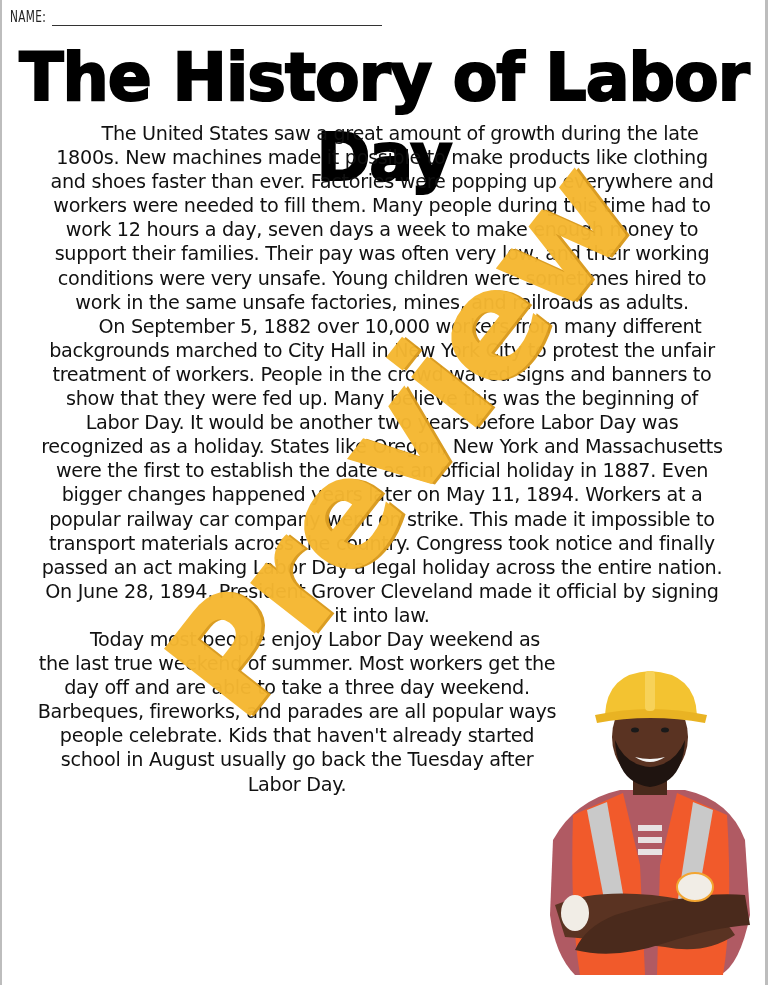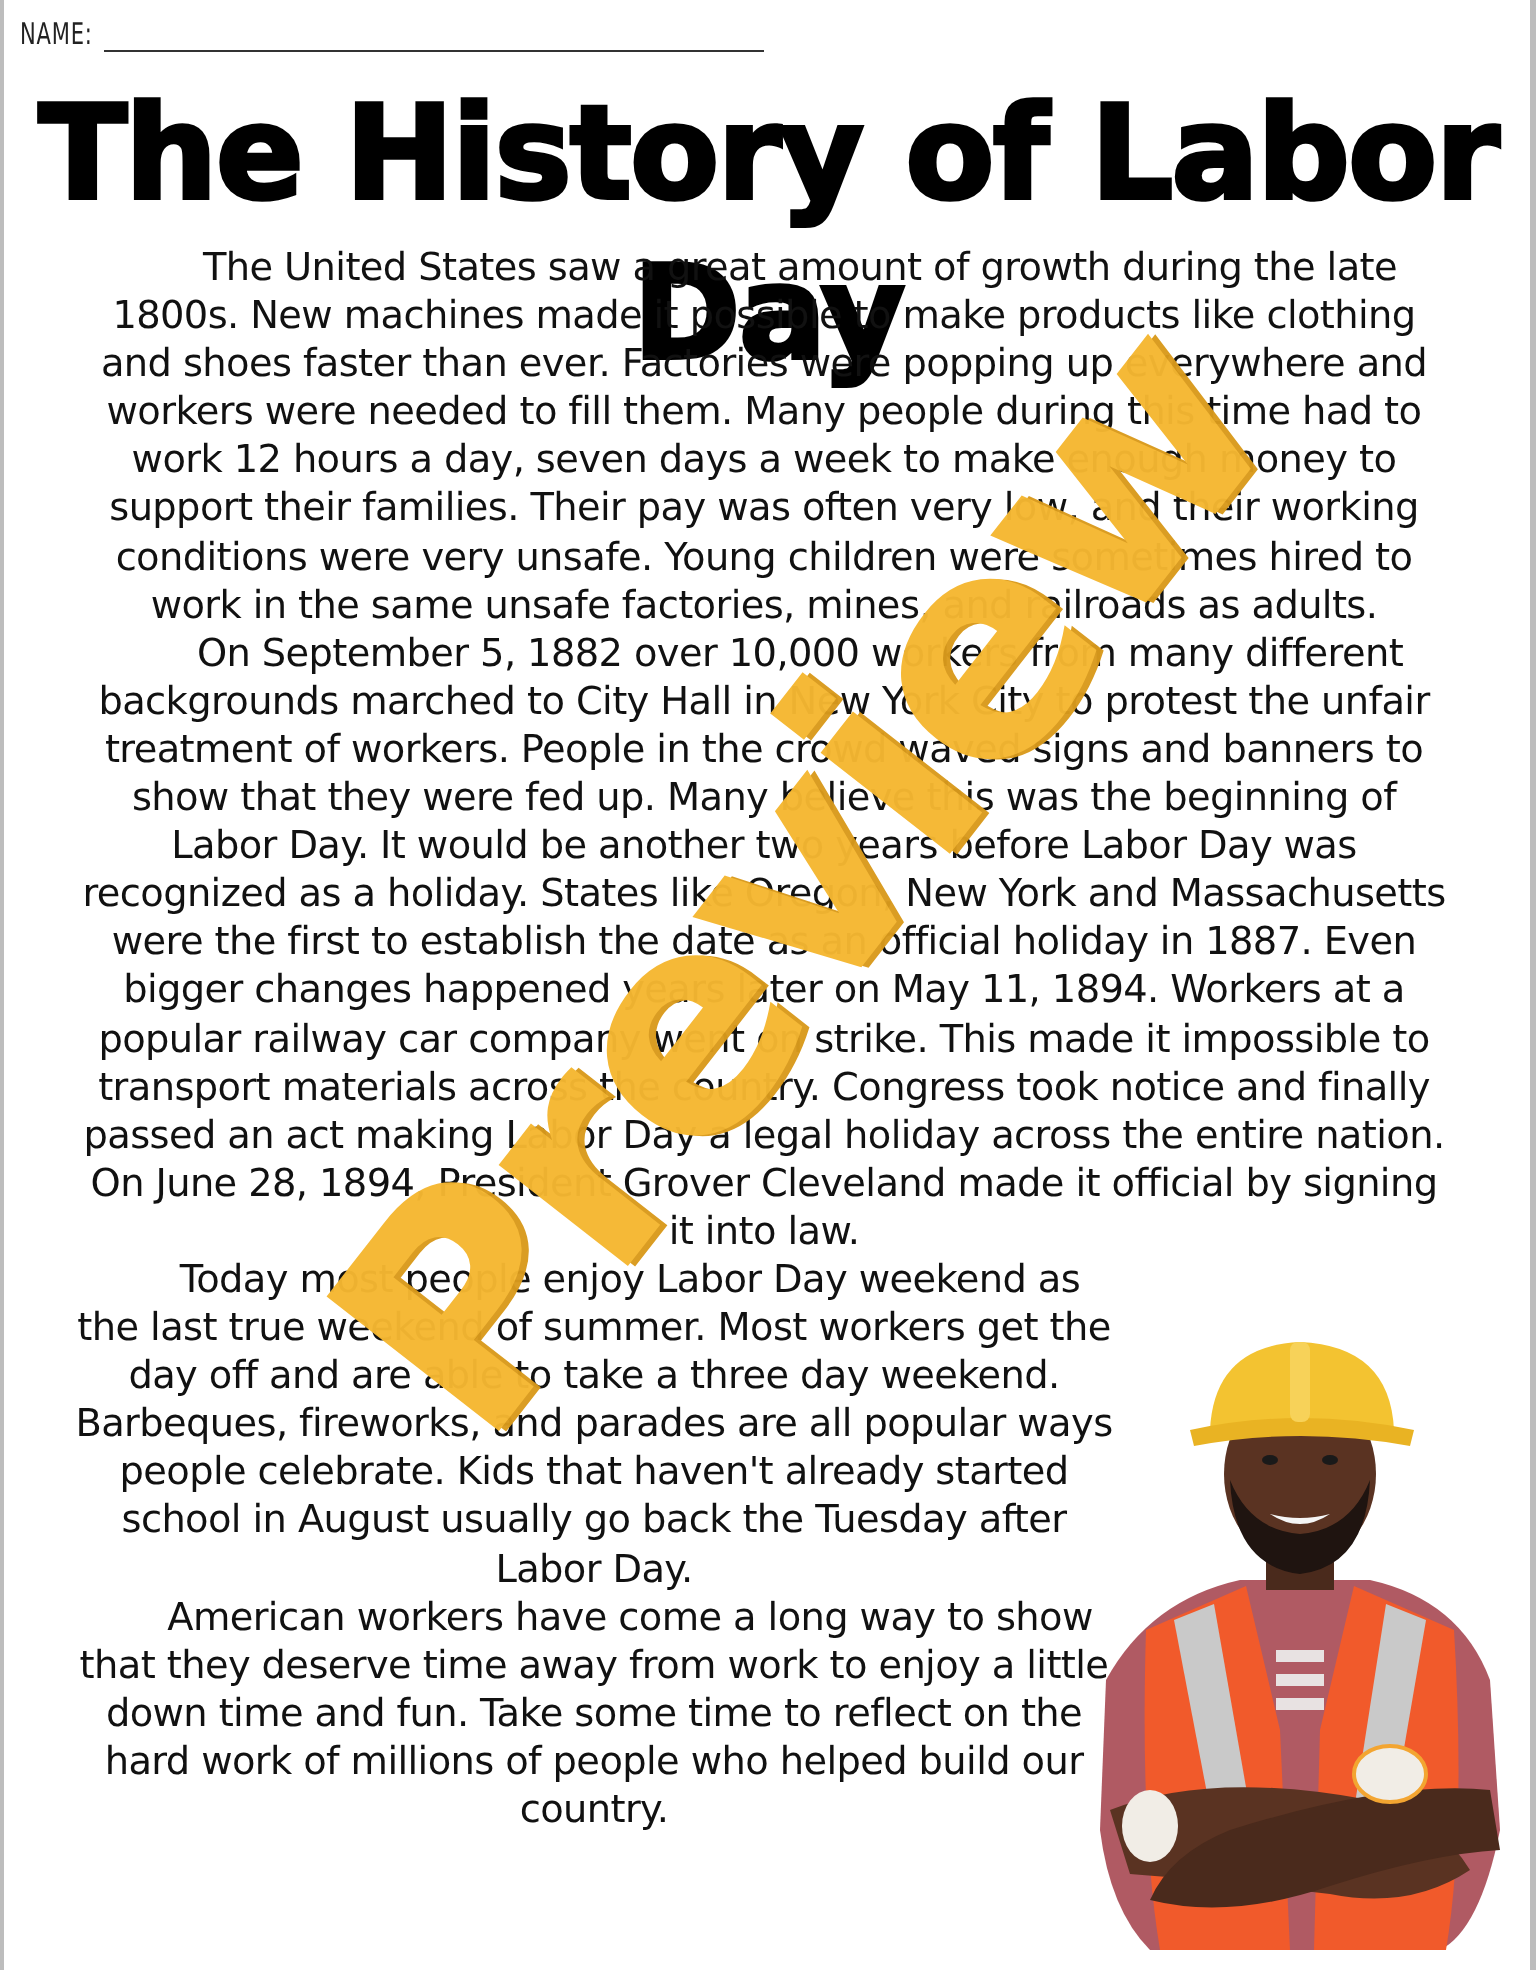--- a/index.html
+++ b/index.html
@@ -41,21 +41,20 @@
   <span class="name-label">NAME:</span>
   <span class="name-blank"></span>
 </div>
 
 <h1 class="title">The History of Labor Day</h1>
 
 <div class="body-text">
   <p>The United States saw a great amount of growth during the late 1800s. New machines made it possible to make products like clothing and shoes faster than ever. Factories were popping up everywhere and workers were needed to fill them. Many people during this time had to work 12 hours a day, seven days a week to make enough money to support their families. Their pay was often very low, and their working conditions were very unsafe. Young children were sometimes hired to work in the same unsafe factories, mines, and railroads as adults.</p>
   <p>On September 5, 1882 over 10,000 workers from many different backgrounds marched to City Hall in New York City to protest the unfair treatment of workers. People in the crowd waved signs and banners to show that they were fed up. Many believe this was the beginning of Labor Day. It would be another two years before Labor Day was recognized as a holiday. States like Oregon, New York and Massachusetts were the first to establish the date as an official holiday in 1887. Even bigger changes happened years later on May 11, 1894. Workers at a popular railway car company went on strike. This made it impossible to transport materials across the country. Congress took notice and finally passed an act making Labor Day a legal holiday across the entire nation. On June 28, 1894, President Grover Cleveland made it official by signing it into law.</p>
   <p class="lower">Today most people enjoy Labor Day weekend as the last true weekend of summer. Most workers get the day off and are able to take a three day weekend. Barbeques, fireworks, and parades are all popular ways people celebrate. Kids that haven't already started school in August usually go back the Tuesday after Labor Day.</p>
-  <p class="lower">American workers have come a long way to show that they deserve time away from work to enjoy a little down time and fun. Take some time to reflect on the hard work of millions of people who helped build our country.</p>
 </div>
 
 <svg class="worker-photo" viewBox="0 0 210 310" xmlns="http://www.w3.org/2000/svg">
 
   <path d="M8 175 Q30 135 75 125 L140 125 Q185 135 200 175 L205 250 Q195 300 175 310 L30 310 Q10 290 5 250 Z" fill="#b05a63"></path>
 
   <path d="M28 150 L78 128 L95 200 L100 310 L35 310 Q25 250 28 150 Z" fill="#f15a2b"></path>
   <path d="M182 150 L132 128 L115 200 L112 310 L178 310 Q188 250 182 150 Z" fill="#f15a2b"></path>
   <path d="M42 145 L62 137 L80 240 L62 250 Z" fill="#c9c9c9"></path>
   <path d="M168 145 L148 137 L132 240 L150 250 Z" fill="#c9c9c9"></path>

